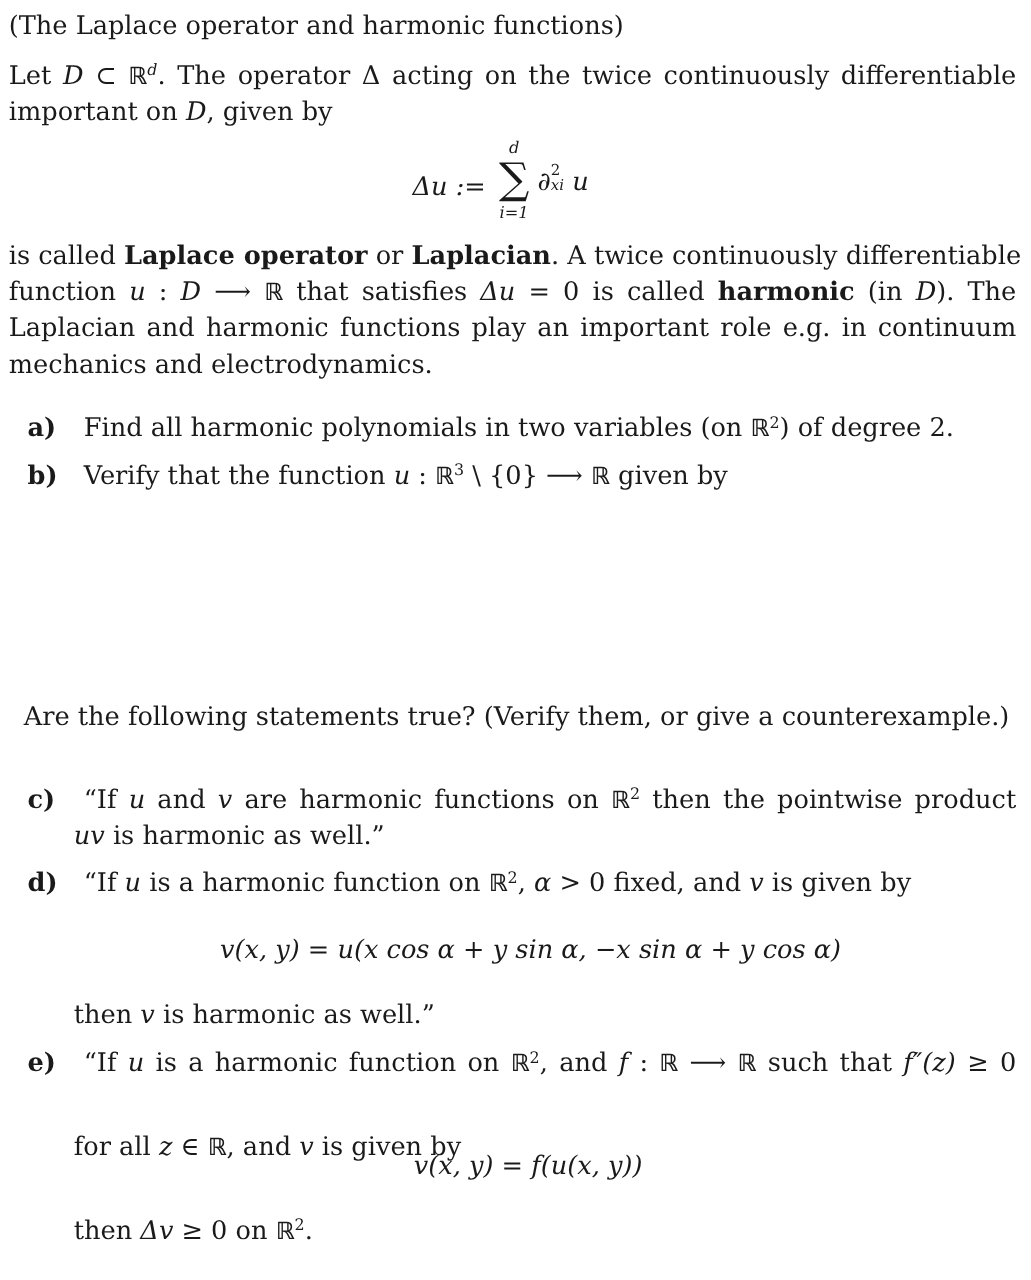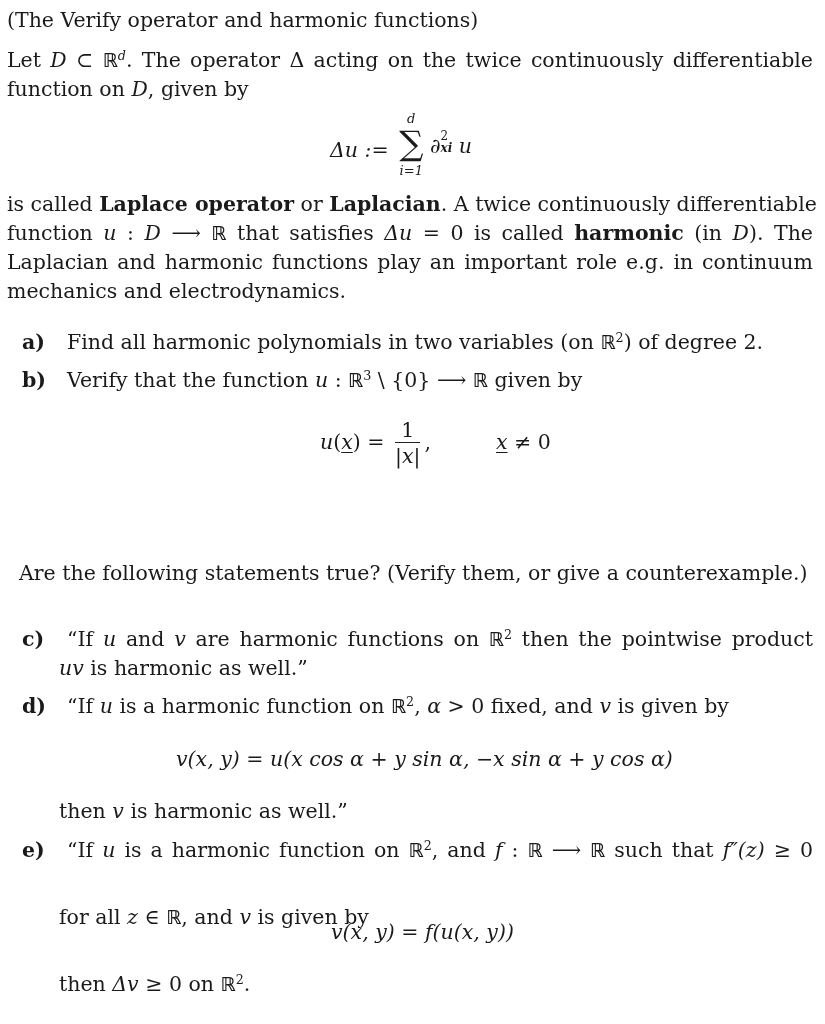--- a/index.html
+++ b/index.html
@@ -21,38 +21,38 @@
   .frac { display:inline-block; vertical-align:middle; text-align:center; margin:0 4px; }
   .frac .num { display:block; border-bottom:1px solid #222; padding:0 3px; line-height:24px; }
   .frac .den { display:block; line-height:26px; }
   .ul { text-decoration:underline; text-decoration-thickness:1px; text-underline-offset:3px; }
 </style>
 </head>
 <body>
 
 <div class="page">
 
-  <div class="line" style="left:7px; top:6px;">(The Verify operator and harmonic functions)</div>
+  <div class="line" style="left:7px; top:6px;">(The Laplace operator and harmonic functions)</div>
 
   <div class="line just" style="top:46px;">
     <span>Let </span><span class="m">D</span><span> ⊂ </span><span class="bb">ℝ</span><sup class="m">d</sup><span>. The operator </span><span>Δ</span><span> acting on the twice continuously differentiable</span>
   </div>
 
   <div class="line" style="left:7px; top:75px;">
-    <span>function on </span><span class="m">D</span><span>, given by</span>
+    <span>important on </span><span class="m">D</span><span>, given by</span>
   </div>
 
   <div class="disp" style="left:330px; top:108px; height:70px;">
     <span class="m" style="position:relative; top:26px;margin-top:20px;">Δu :=</span>
     <span class="sum" style="top:18px; margin-left:4px;">
       <span class="lim" style="top:-14px;">d</span>
       <span>∑</span>
       <span class="lim" style="top:38px;">i=1</span>
     </span>
-    <span style="position:relative; top:22px;"><span>∂</span><span style="display:inline-block; vertical-align:top; font-size:12px; line-height:12px; margin-top:0;"><span style="display:block;">2</span><span class="m" style="display:block;font-weight:bold;">xi</span></span> <span class="m">u</span></span>
+    <span style="position:relative; top:22px;"><span>∂</span><span style="display:inline-block; vertical-align:top; font-size:12px; line-height:12px; margin-top:0;"><span style="display:block;">2</span><span class="m" style="display:block;">xi</span></span> <span class="m">u</span></span>
   </div>
 
   <div class="line just" style="top:190px;">
     <span>is called </span><b>Laplace operator</b><span> or </span><b>Laplacian</b><span>. A twice continuously differentiable</span>
   </div>
 
   <div class="line just" style="top:219px;">
     <span>function </span><span class="m">u</span><span> : </span><span class="m">D</span><span> ⟶ </span><span class="bb">ℝ</span><span> that satisfies </span><span class="m">Δu</span><span> = 0 is called </span><b>harmonic</b><span> (in </span><span class="m">D</span><span>). The</span>
   </div>
 
@@ -67,29 +67,20 @@
     <span>Find all harmonic polynomials in two variables (on </span><span class="bb">ℝ</span><sup>2</sup><span>) of degree 2.</span>
   </div>
 
   <div class="line" style="left:22px; top:366px;">
     <b>b)</b>
   </div>
   <div class="line" style="left:67px; top:366px;">
     <span>Verify that the function </span><span class="m">u</span><span> : </span><span class="bb">ℝ</span><sup>3</sup><span> \ {0} ⟶ </span><span class="bb">ℝ</span><span> given by</span>
   </div>
 
-  <div class="disp" style="left:320px; top:418px;">
-    <span class="m">u</span>(<span class="m ul">x</span>) <span>=</span>
-    <span class="frac">
-      <span class="num">1</span>
-      <span class="den m">|x|</span>
-    </span><span>,</span>
-    <span style="display:inline-block; width:52px;"></span>
-    <span class="m ul">x</span> <span>≠ 0</span>
-  </div>
 
 
   <div class="line" style="left:19px; top:559px;">Are the following statements true? (Verify them, or give a counterexample.)</div>
 
   <div class="line" style="left:22px; top:625px;">
     <b>c)</b>
   </div>
   <div class="line" style="left:67px; top:625px; width:746px; text-align:justify; text-align-last:justify;">
     <span>“If </span><span class="m">u</span><span> and </span><span class="m">v</span><span> are harmonic functions on </span><span class="bb">ℝ</span><sup>2</sup><span> then the pointwise product</span>
   </div>

